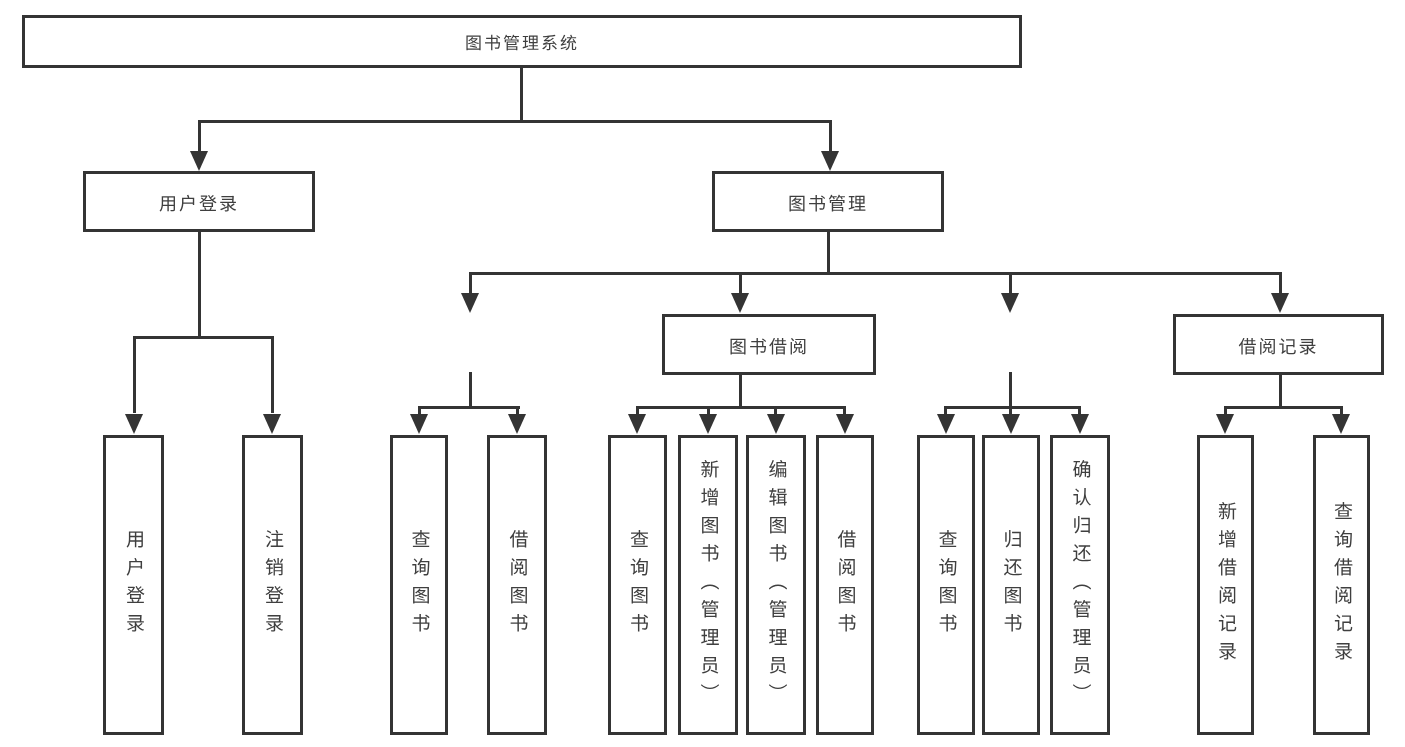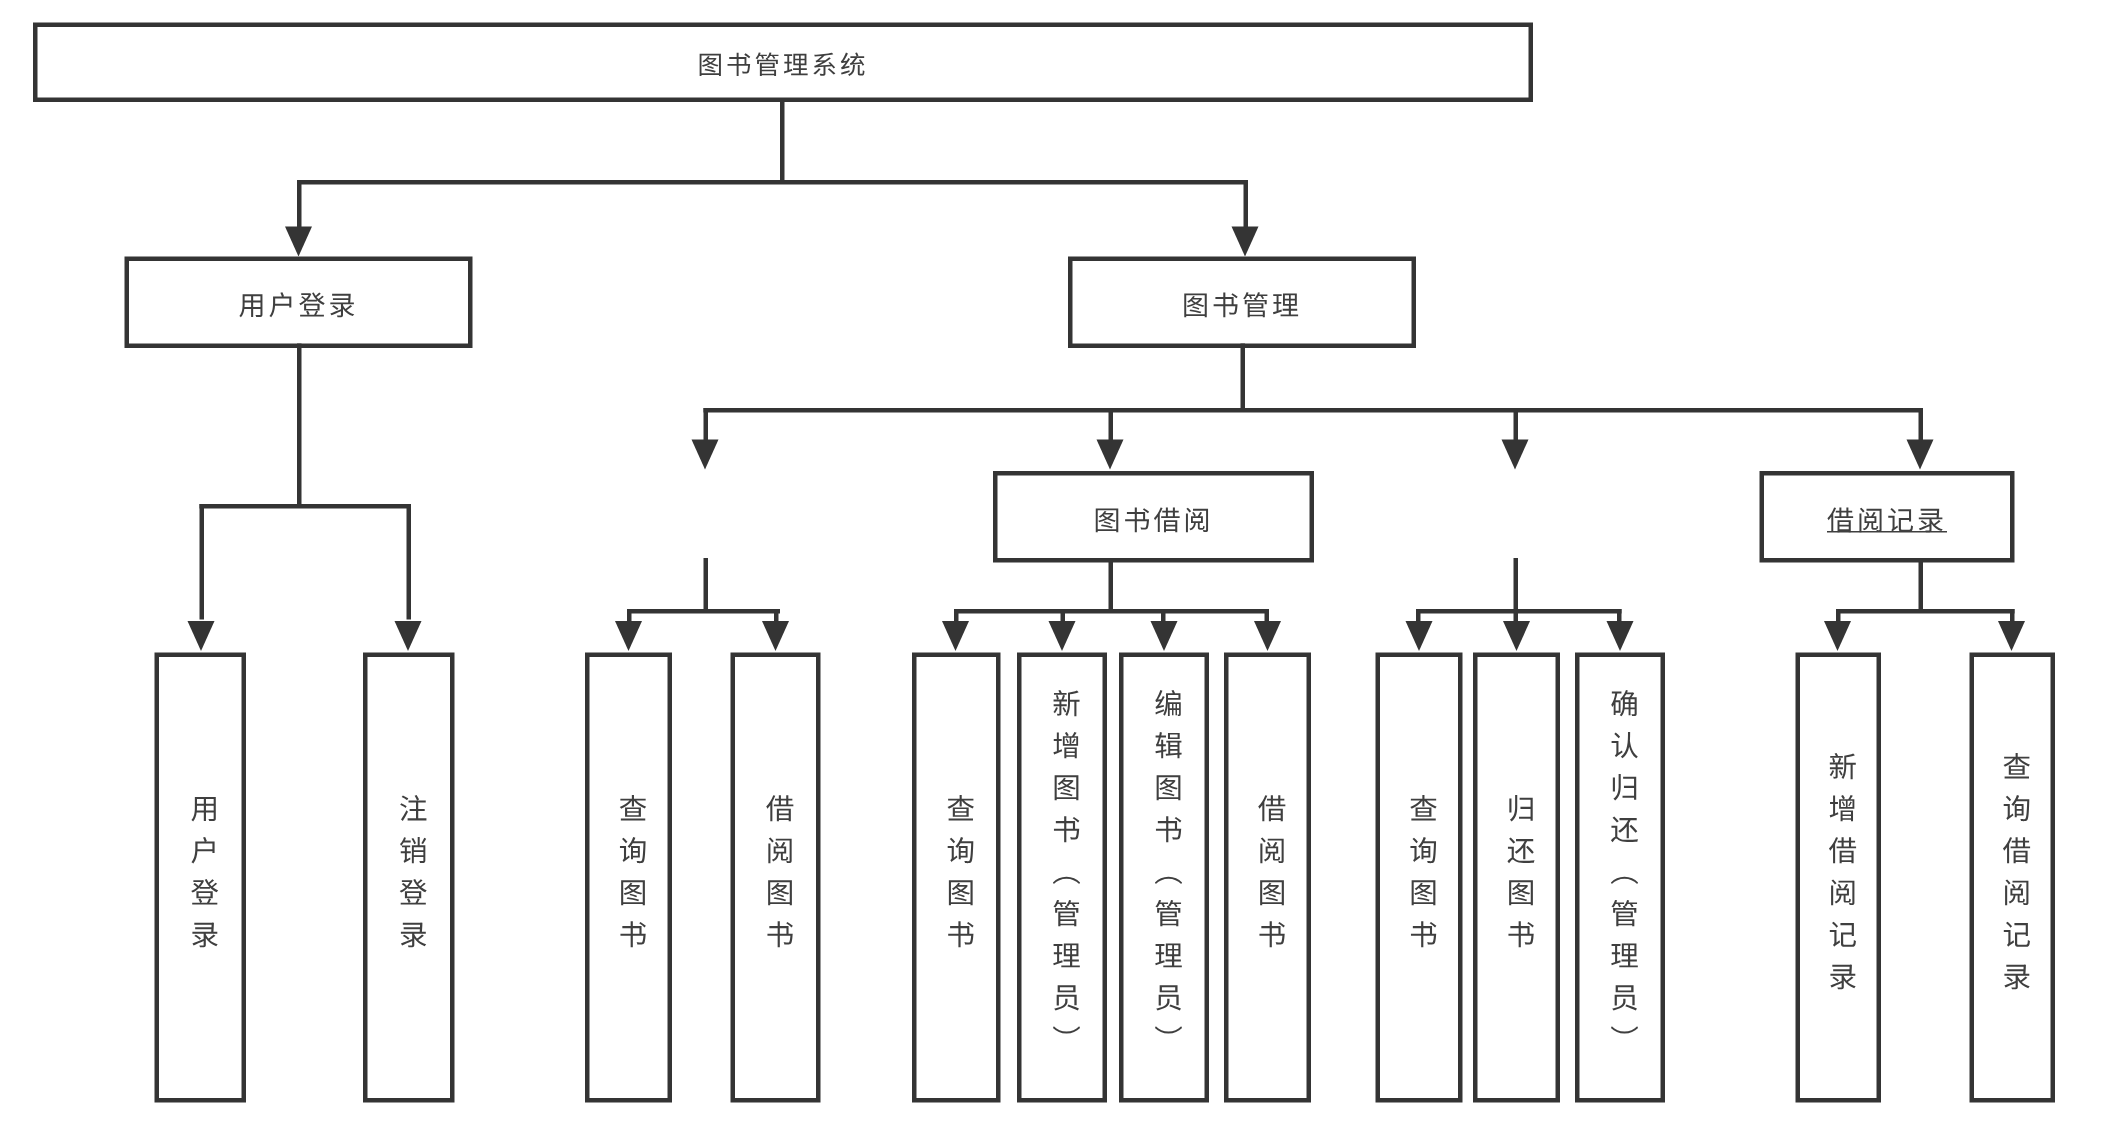--- a/index.html
+++ b/index.html
@@ -98,21 +98,21 @@
   <div class="vl" style="left:469px; top:272px; height:23px;"></div>
   <div class="ar" style="left:461px; top:293px;"></div>
   <div class="vl" style="left:739px; top:272px; height:23px;"></div>
   <div class="ar" style="left:731px; top:293px;"></div>
   <div class="vl" style="left:1009px; top:272px; height:23px;"></div>
   <div class="ar" style="left:1001px; top:293px;"></div>
   <div class="vl" style="left:1279px; top:272px; height:23px;"></div>
   <div class="ar" style="left:1271px; top:293px;"></div>
 
   <div class="node" style="left:633px; top:314px; width:214px; height:61px;margin-left:29px;">图书借阅</div>
-  <div class="node" style="left:1173px; top:314px; width:170px; height:61px;text-decoration:underline;">借阅记录</div>
+  <div class="node" style="left:1173px; top:314px; width:211px; height:61px;">借阅记录</div>
 
   <div class="vl" style="left:469px; top:372px; height:34px;"></div>
   <div class="hl" style="left:418px; top:406px; width:102px;"></div>
   <div class="vl" style="left:418px; top:406px; height:10px;"></div>
   <div class="ar" style="left:410px; top:414px;"></div>
   <div class="vl" style="left:516px; top:406px; height:10px;"></div>
   <div class="ar" style="left:508px; top:414px;"></div>
 
   <div class="vl" style="left:739px; top:372px; height:34px;"></div>
   <div class="hl" style="left:636px; top:406px; width:210px;"></div>

